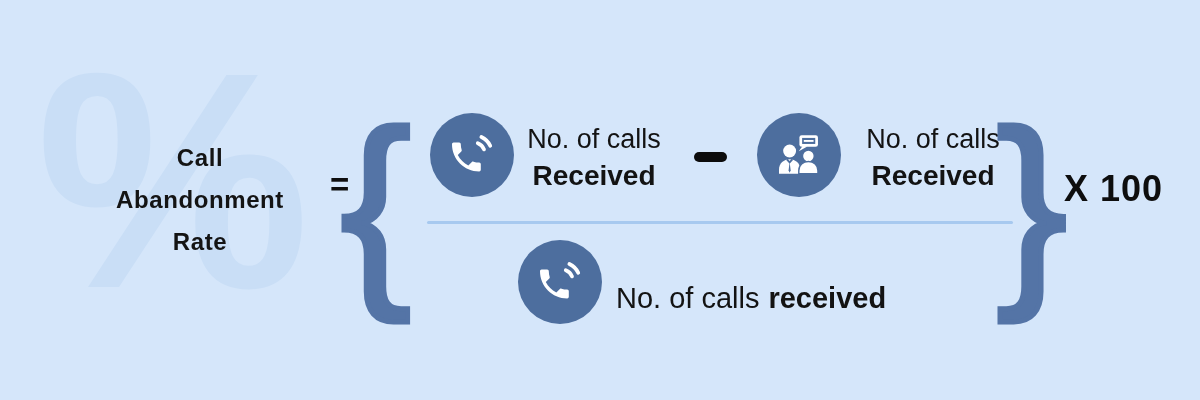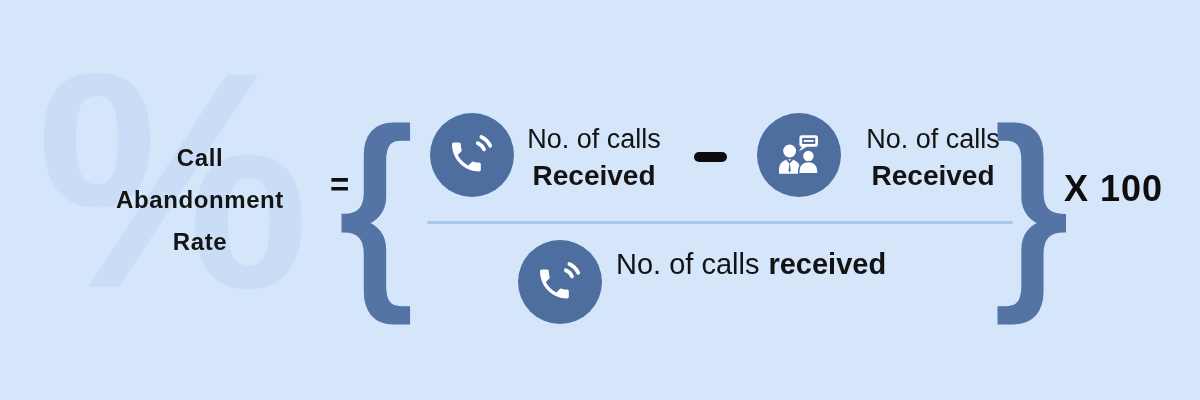--- a/index.html
+++ b/index.html
@@ -108,21 +108,21 @@
     width: 586px;
     height: 3px;
     border-radius: 2px;
     background: #a7c9ef;
   }
 
   
   .label-denominator {
     position: absolute;
     left: 616px;
-    top: 248px;
+    top: 282px;
     font-size: 29px;
     color: #131313;
     white-space: nowrap;
   }
   .label-denominator .bold { font-weight: 700; margin-left: 9px; }
 
   
   .x100 {
     position: absolute;
     left: 1064px;

